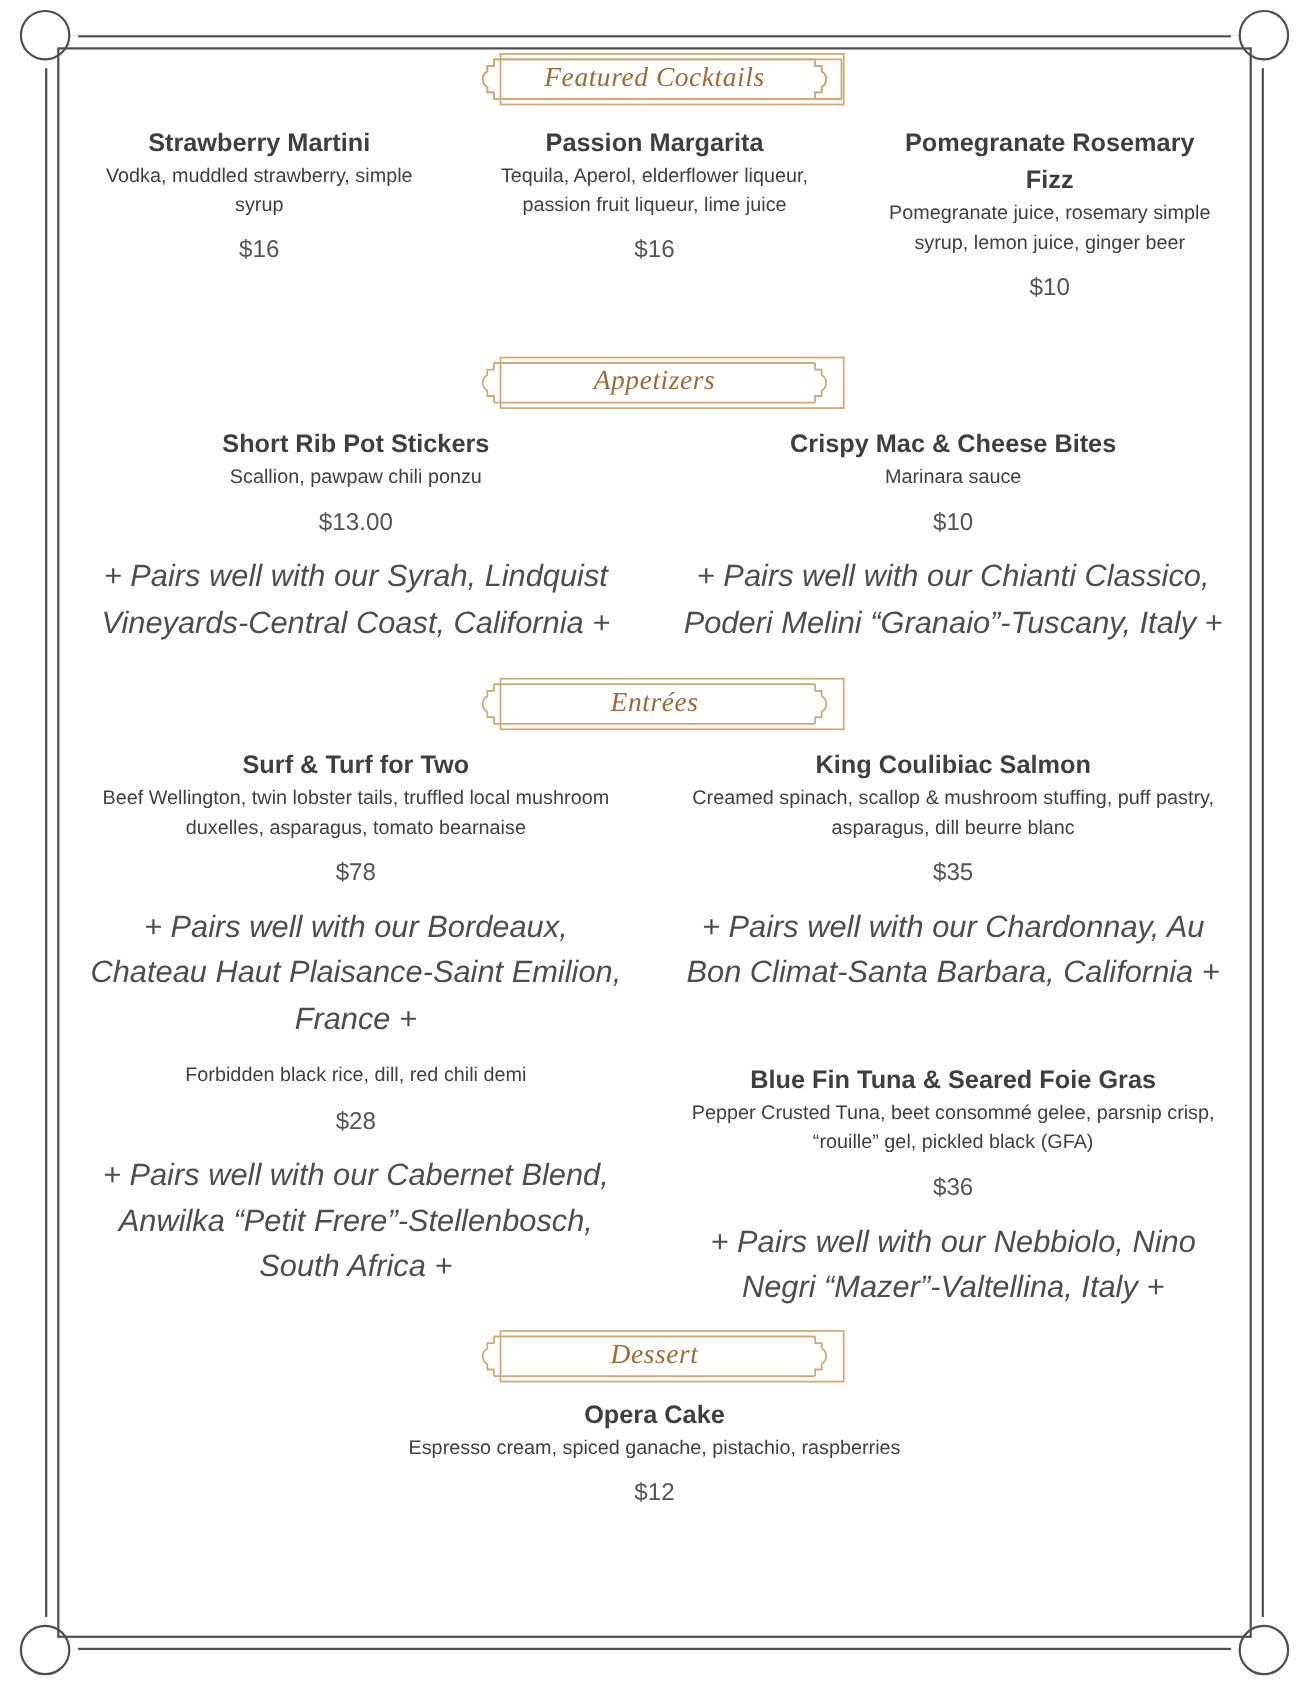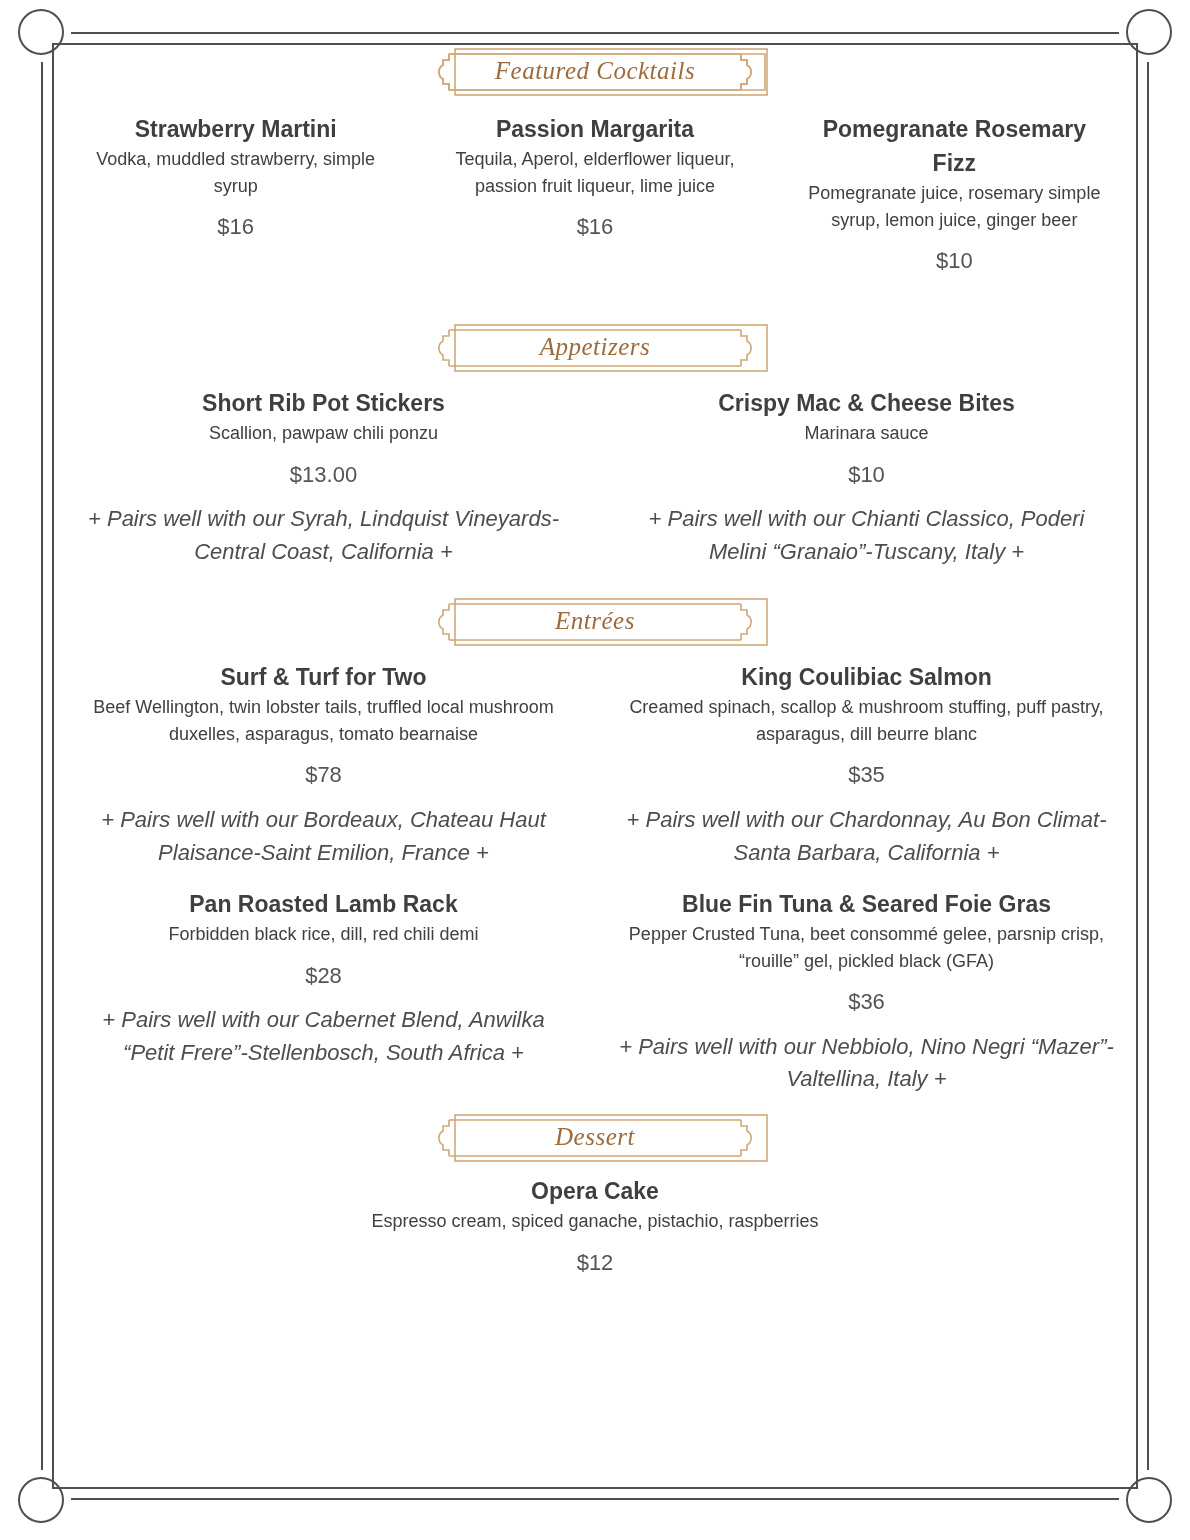--- a/index.html
+++ b/index.html
@@ -146,21 +146,21 @@
     margin: 0;
   }
   .item-price {
     font-size: 22px;
     font-weight: 400;
     color: #545454;
     line-height: 1.48;
     margin: 12px;
   }
   .item-pairing {
-    font-size: 22px;
+    font-size: 28px;
     font-style: italic;
     color: #4d4d4d;
     line-height: 1.48;
     margin: 0;
   }
 
   
   .cocktails .item { padding: 0 14px; }
 
   .sect-cocktails { margin-top: 0; }
@@ -276,21 +276,20 @@
       <div class="item">
         <p class="item-name">King Coulibiac Salmon</p>
         <p class="item-desc">Creamed spinach, scallop &amp; mushroom stuffing, puff pastry, asparagus, dill beurre blanc</p>
         <p class="item-price">$35</p>
         <p class="item-pairing">+ Pairs well with our Chardonnay, Au Bon Climat-Santa Barbara, California +</p>
       </div>
     </div>
 
     <div class="row-2 entree-row-2">
       <div class="item">
-        <p class="item-name">Pan Roasted Lamb Rack</p>
         <p class="item-desc">Forbidden black rice, dill, red chili demi</p>
         <p class="item-price">$28</p>
         <p class="item-pairing">+ Pairs well with our Cabernet Blend, Anwilka “Petit Frere”-Stellenbosch, South Africa +</p>
       </div>
       <div class="item">
         <p class="item-name">Blue Fin Tuna &amp; Seared Foie Gras</p>
         <p class="item-desc">Pepper Crusted Tuna, beet consommé gelee, parsnip crisp, “rouille” gel, pickled black (GFA)</p>
         <p class="item-price">$36</p>
         <p class="item-pairing">+ Pairs well with our Nebbiolo, Nino Negri “Mazer”-Valtellina, Italy +</p>
       </div>

